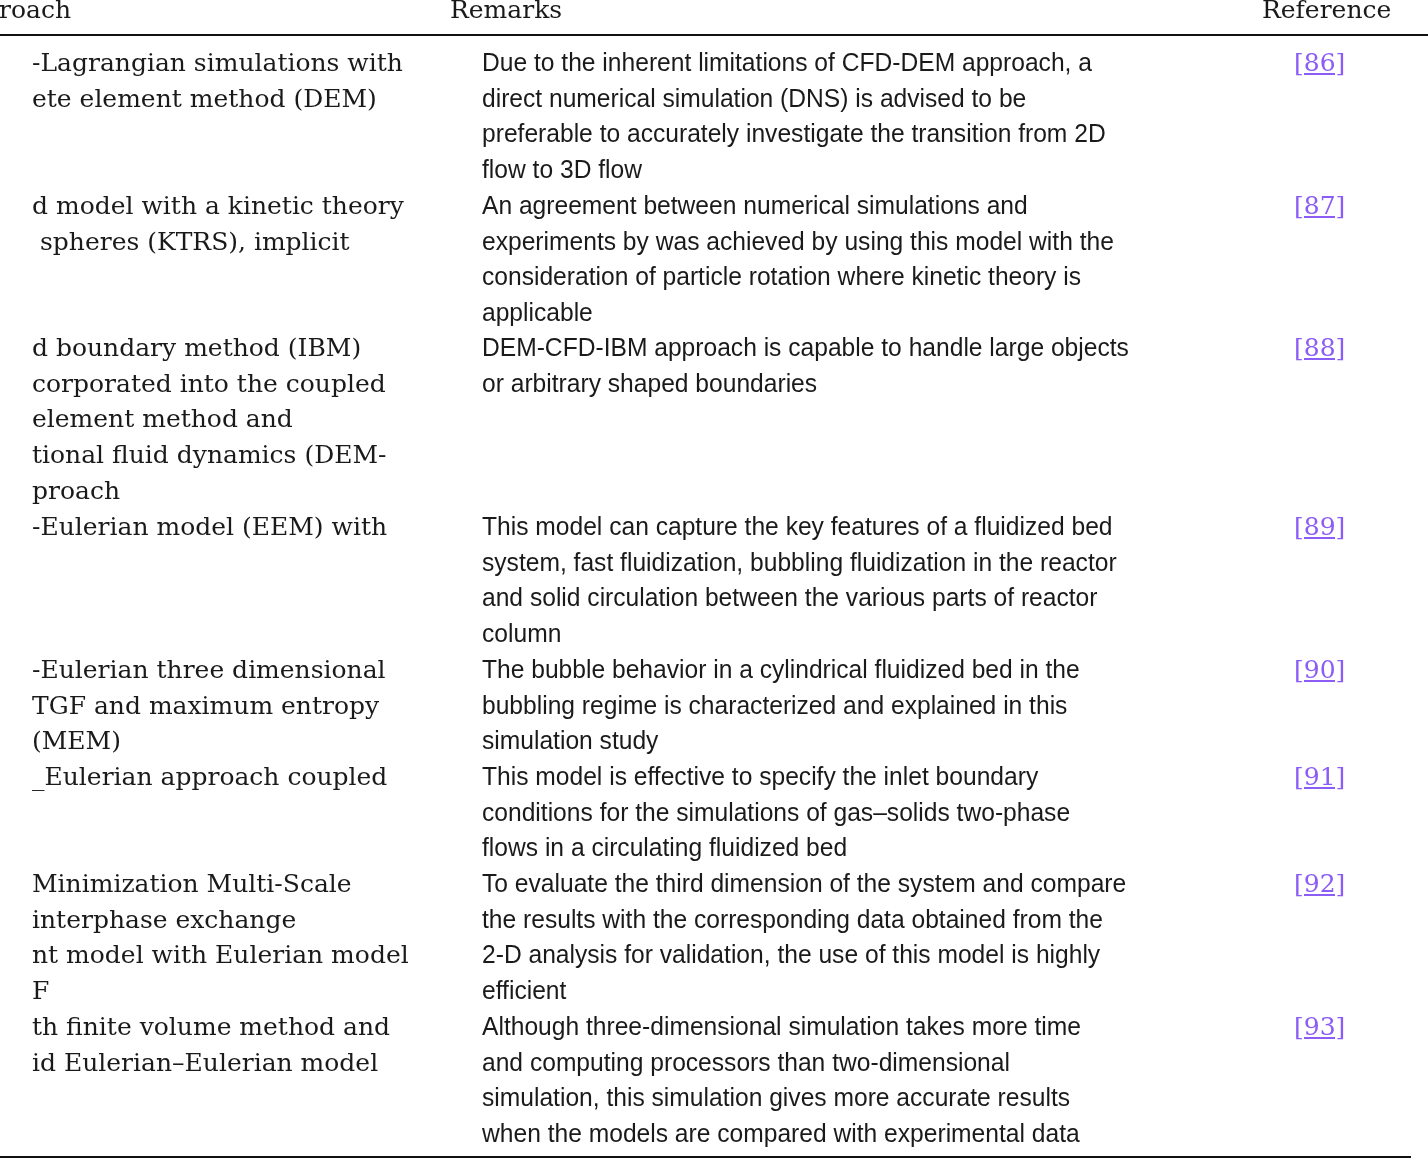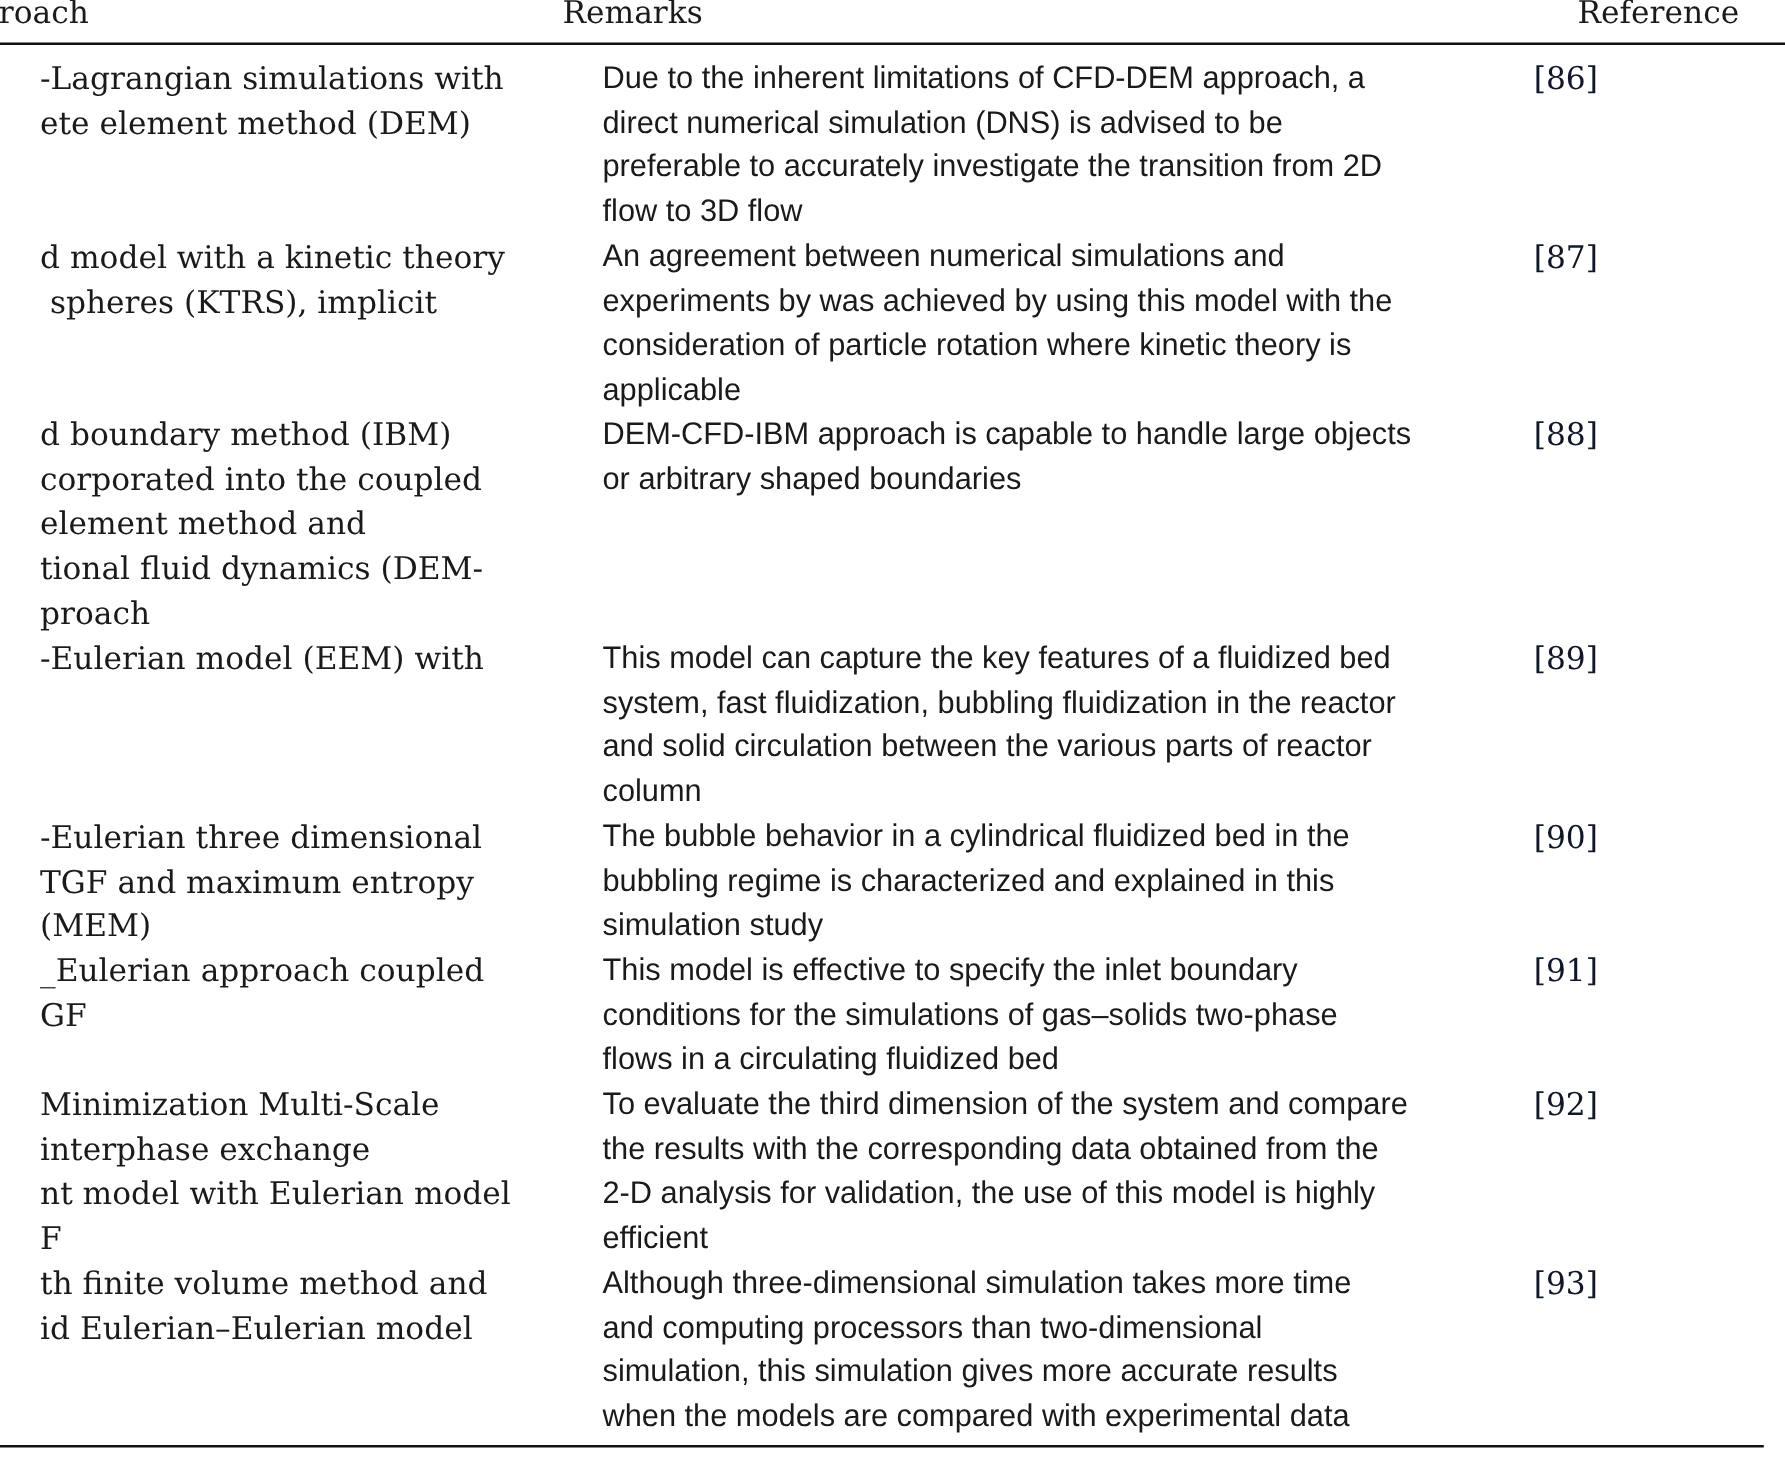--- a/index.html
+++ b/index.html
@@ -73,23 +73,24 @@
     font-stretch: condensed;
   }
   .cell-remarks span.line {
     display: block;
     transform-origin: left top;
   }
   .cell-approach span.line {
     display: block;
   }
   .cell-ref {
-    left: 1195px;
-    color: #0f172a;
+    left: 1262px;
+    color: #8b5cf6;
     cursor: pointer;
+    text-decoration: underline;
   }
 </style>
 </head>
 <body>
 
 <div class="table">
   <div class="hdr hdr-approach">roach</div>
   <div class="hdr hdr-remarks">Remarks</div>
   <div class="hdr hdr-ref">Reference</div>
   <div class="rule-top"></div>
@@ -114,21 +115,21 @@
         <div class="cell cell-approach"><span class="line">-Eulerian model (EEM) with</span></div>
         <div class="cell cell-remarks"><span class="line" style="transform: scaleX(0.984211);">This model can capture the key features of a fluidized bed</span><span class="line" style="transform: scaleX(0.984211);">system, fast fluidization, bubbling fluidization in the reactor</span><span class="line" style="transform: scaleX(0.984211);">and solid circulation between the various parts of reactor</span><span class="line" style="transform: scaleX(0.984211);">column</span></div>
         <div class="cell cell-ref">[89]</div>
       </div>
       <div class="row" style="top: 652px;">
         <div class="cell cell-approach"><span class="line">-Eulerian three dimensional</span><span class="line">TGF and maximum entropy</span><span class="line">(MEM)</span></div>
         <div class="cell cell-remarks"><span class="line" style="transform: scaleX(0.984211);">The bubble behavior in a cylindrical fluidized bed in the</span><span class="line" style="transform: scaleX(0.984211);">bubbling regime is characterized and explained in this</span><span class="line" style="transform: scaleX(0.984211);">simulation study</span></div>
         <div class="cell cell-ref">[90]</div>
       </div>
       <div class="row" style="top: 759px;">
-        <div class="cell cell-approach"><span class="line">_Eulerian approach coupled</span><span class="line">GF</span></div>
+        <div class="cell cell-approach"><span class="line">_Eulerian approach coupled</span></div>
         <div class="cell cell-remarks"><span class="line" style="transform: scaleX(0.984211);">This model is effective to specify the inlet boundary</span><span class="line" style="transform: scaleX(0.984211);">conditions for the simulations of gas–solids two-phase</span><span class="line" style="transform: scaleX(0.984211);">flows in a circulating fluidized bed</span></div>
         <div class="cell cell-ref">[91]</div>
       </div>
       <div class="row" style="top: 866px;">
         <div class="cell cell-approach"><span class="line">Minimization Multi-Scale</span><span class="line">interphase exchange</span><span class="line">nt model with Eulerian model</span><span class="line">F</span></div>
         <div class="cell cell-remarks"><span class="line" style="transform: scaleX(0.984211);">To evaluate the third dimension of the system and compare</span><span class="line" style="transform: scaleX(0.984211);">the results with the corresponding data obtained from the</span><span class="line" style="transform: scaleX(0.984211);">2-D analysis for validation, the use of this model is highly</span><span class="line" style="transform: scaleX(0.984211);">efficient</span></div>
         <div class="cell cell-ref">[92]</div>
       </div>
       <div class="row" style="top: 1009px;">
         <div class="cell cell-approach"><span class="line">th finite volume method and</span><span class="line">id Eulerian–Eulerian model</span></div>

